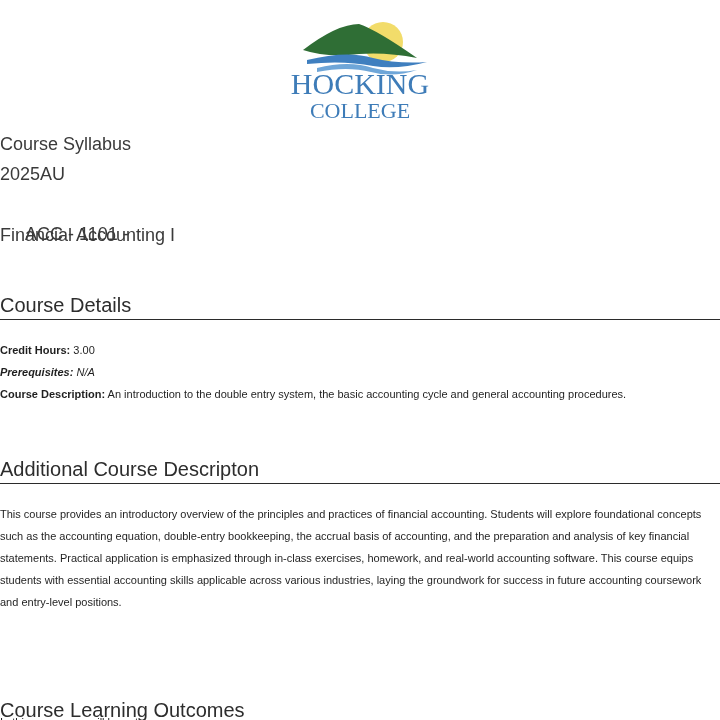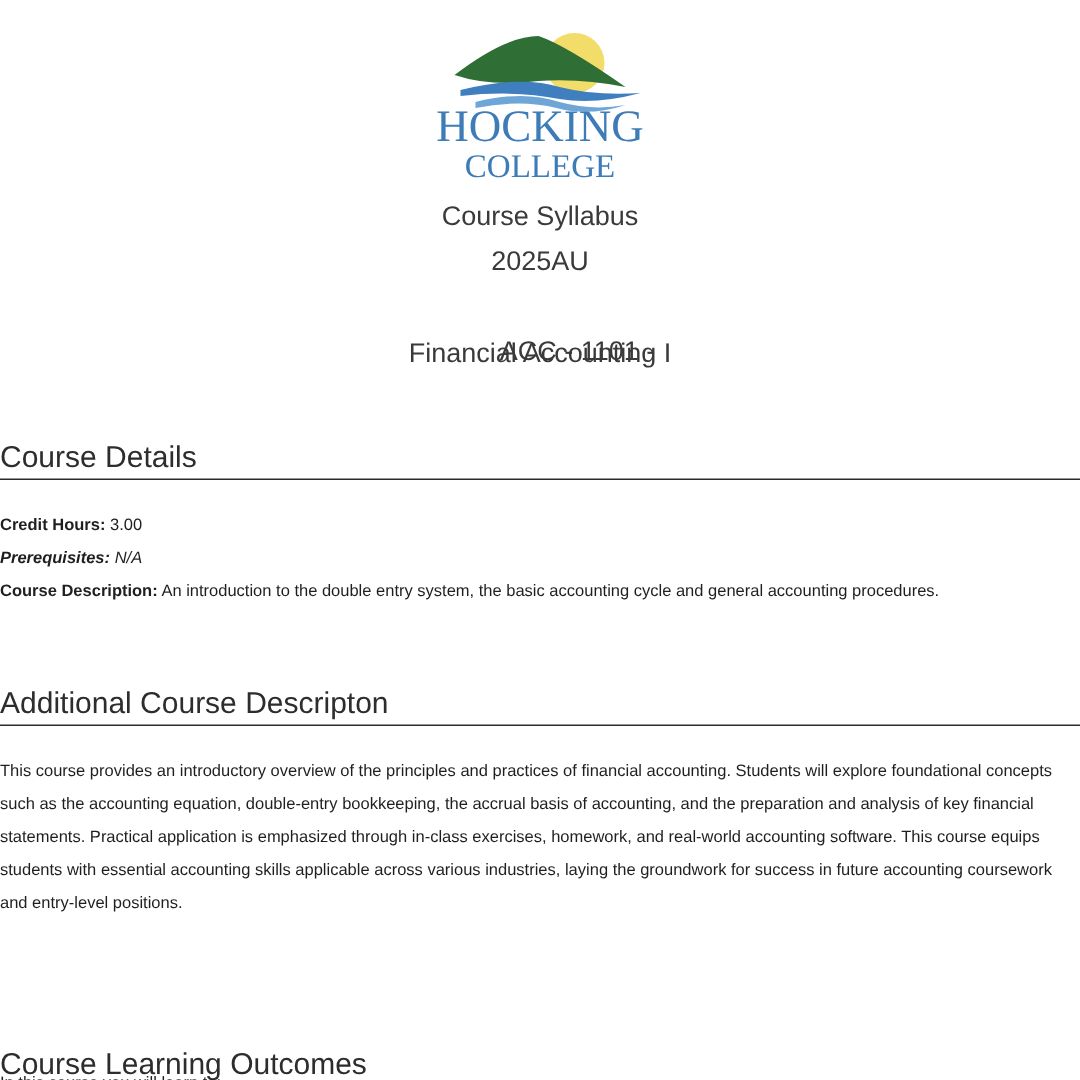--- a/index.html
+++ b/index.html
@@ -1,18 +1,18 @@
 <!DOCTYPE html>
 <html><head>
 <meta charset="utf-8">
 <style>
   html, body { margin:0; padding:0; background:#ffffff; }
   body { width:720px; height:720px; overflow:hidden; font-family:"Liberation Sans", sans-serif; color:#212529; position:relative; }
   .logo { position:absolute; left:277px; top:14px; width:166px; height:110px; }
-  .hdr-line { position:absolute; left:0; width:720px; text-align:center; font-size:18px; color:#3a3a3a; }
+  .hdr-line { position:absolute; left:0; width:720px; text-align:left; font-size:18px; color:#3a3a3a; }
   .section-title { position:absolute; left:0; width:720px; font-size:20px; color:#2d2d2d; border-bottom:1.5px solid #2b2b2b; line-height:28px; padding-bottom:0; }
   .para { position:absolute; left:0; width:720px; font-size:11px; line-height:22px; color:#1f1f1f; }
   .para b { font-weight:bold; }
 </style>
 </head>
 <body>
 
 <div class="logo">
   <svg width="166" height="110" viewBox="0 0 166 110">
     <circle cx="106" cy="28" r="20" fill="#f2dc6a"></circle>

